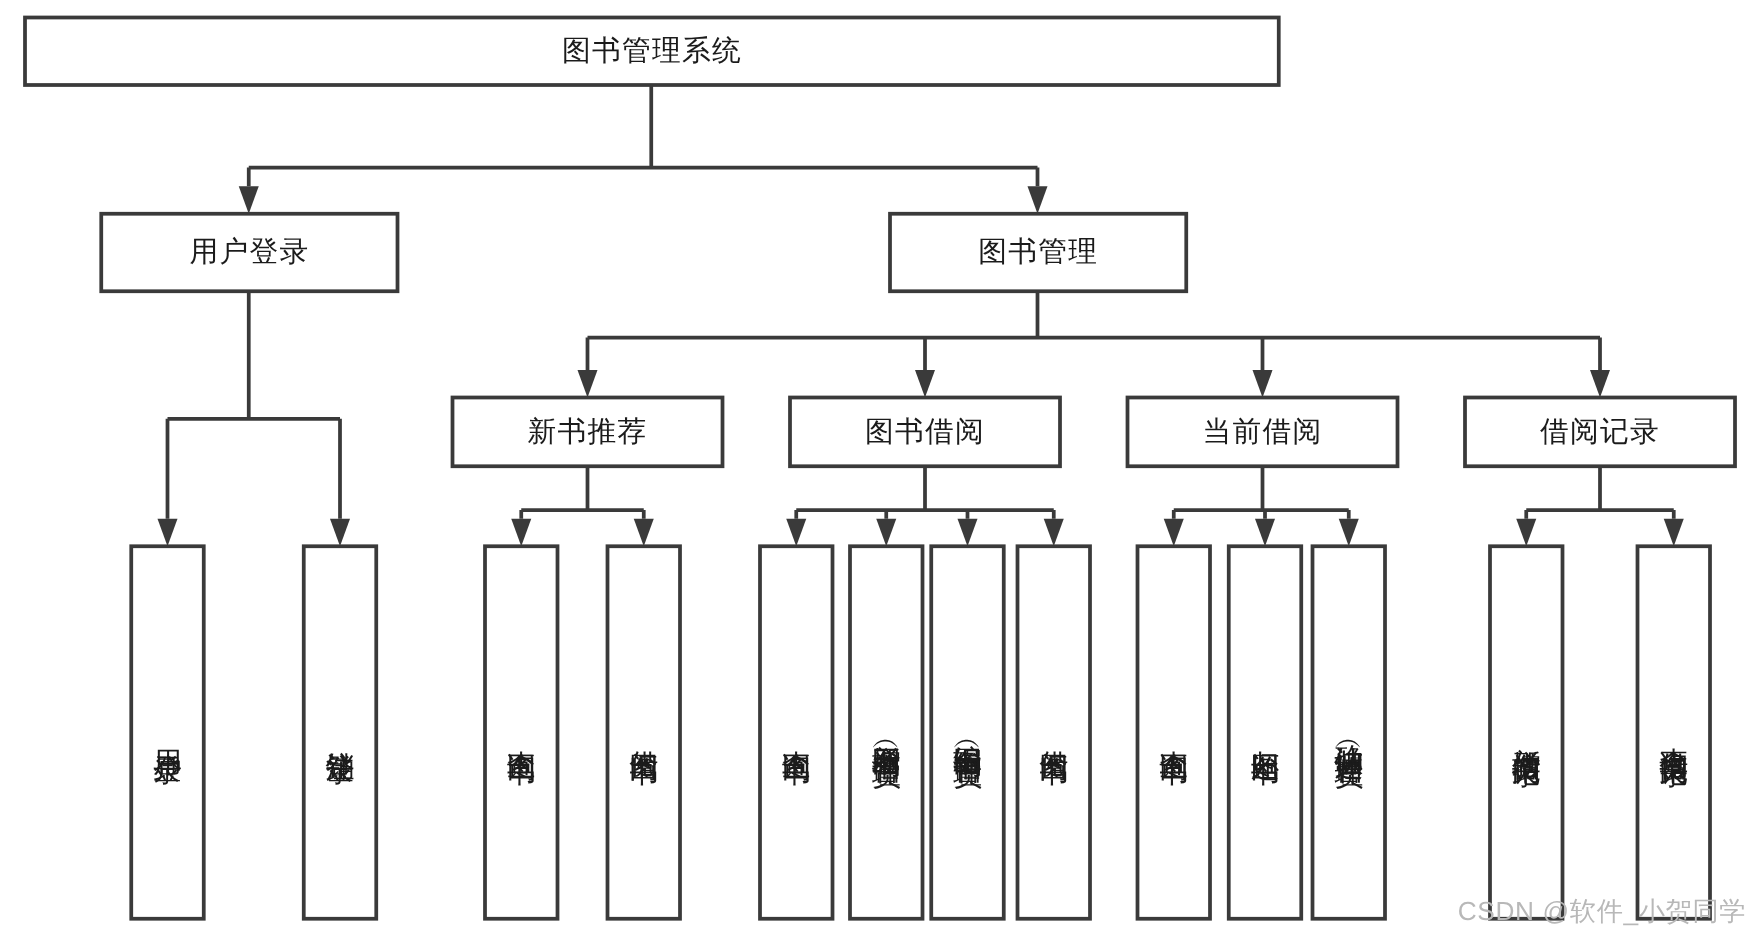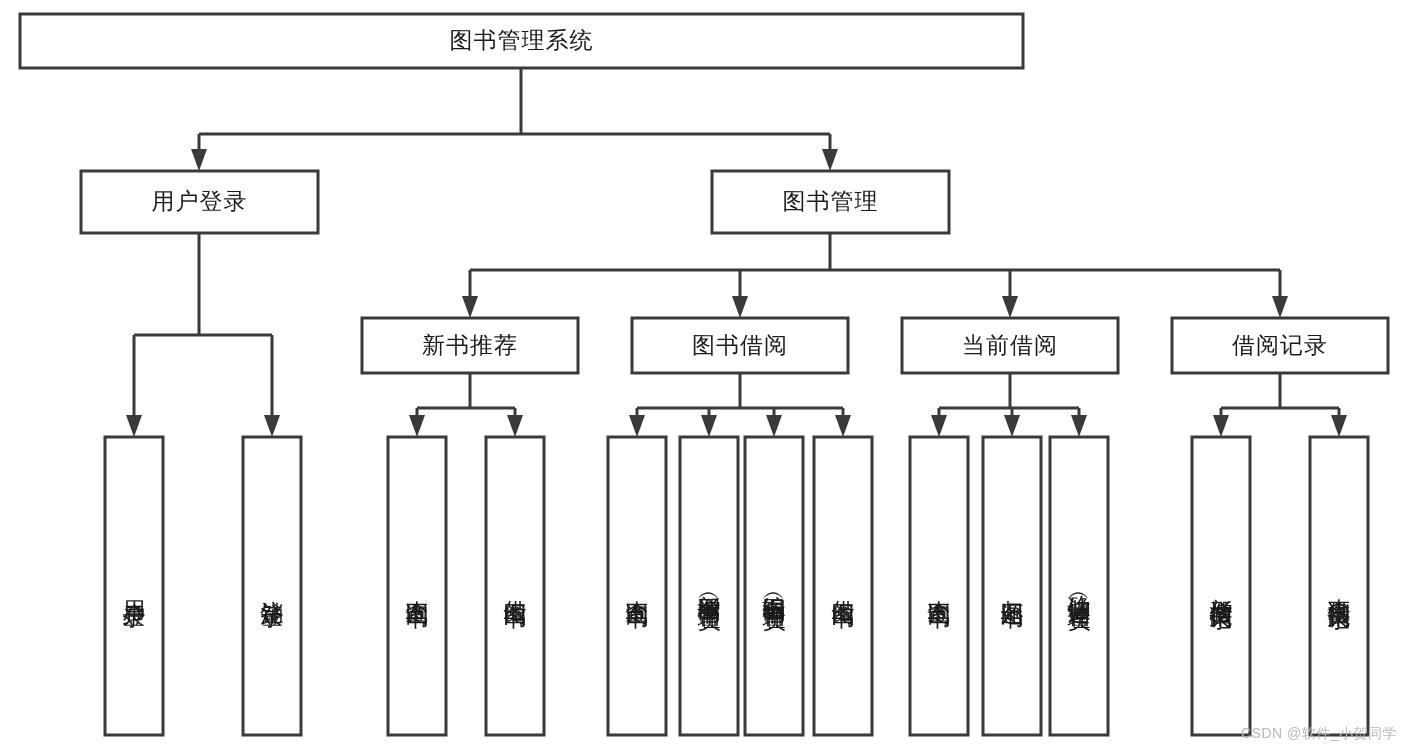--- a/index.html
+++ b/index.html
@@ -23,21 +23,21 @@
   }
   .node-label-v{
     writing-mode:vertical-rl;text-orientation:upright;
     font-family:"Liberation Sans","DejaVu Sans",sans-serif;
     font-size:23px;color:#1b1b1b;line-height:1.18;letter-spacing:2px;
     white-space:nowrap;text-align:center;
   }
   #watermark{
     position:absolute;right:8px;bottom:4px;
     font-family:"Liberation Sans","DejaVu Sans",sans-serif;
-    font-size:14px;color:#b8b8b8;letter-spacing:0.5px;white-space:nowrap;text-align:right;
+    font-size:21px;color:#b8b8b8;letter-spacing:0.5px;white-space:nowrap;text-align:right;
   }
 </style>
 </head>
 <body>
 
 <div id="diagram-root">
 
   <svg id="tree" viewBox="0 0 1405 747" xmlns="http://www.w3.org/2000/svg">
     <g id="edges-layer">
         <g>

